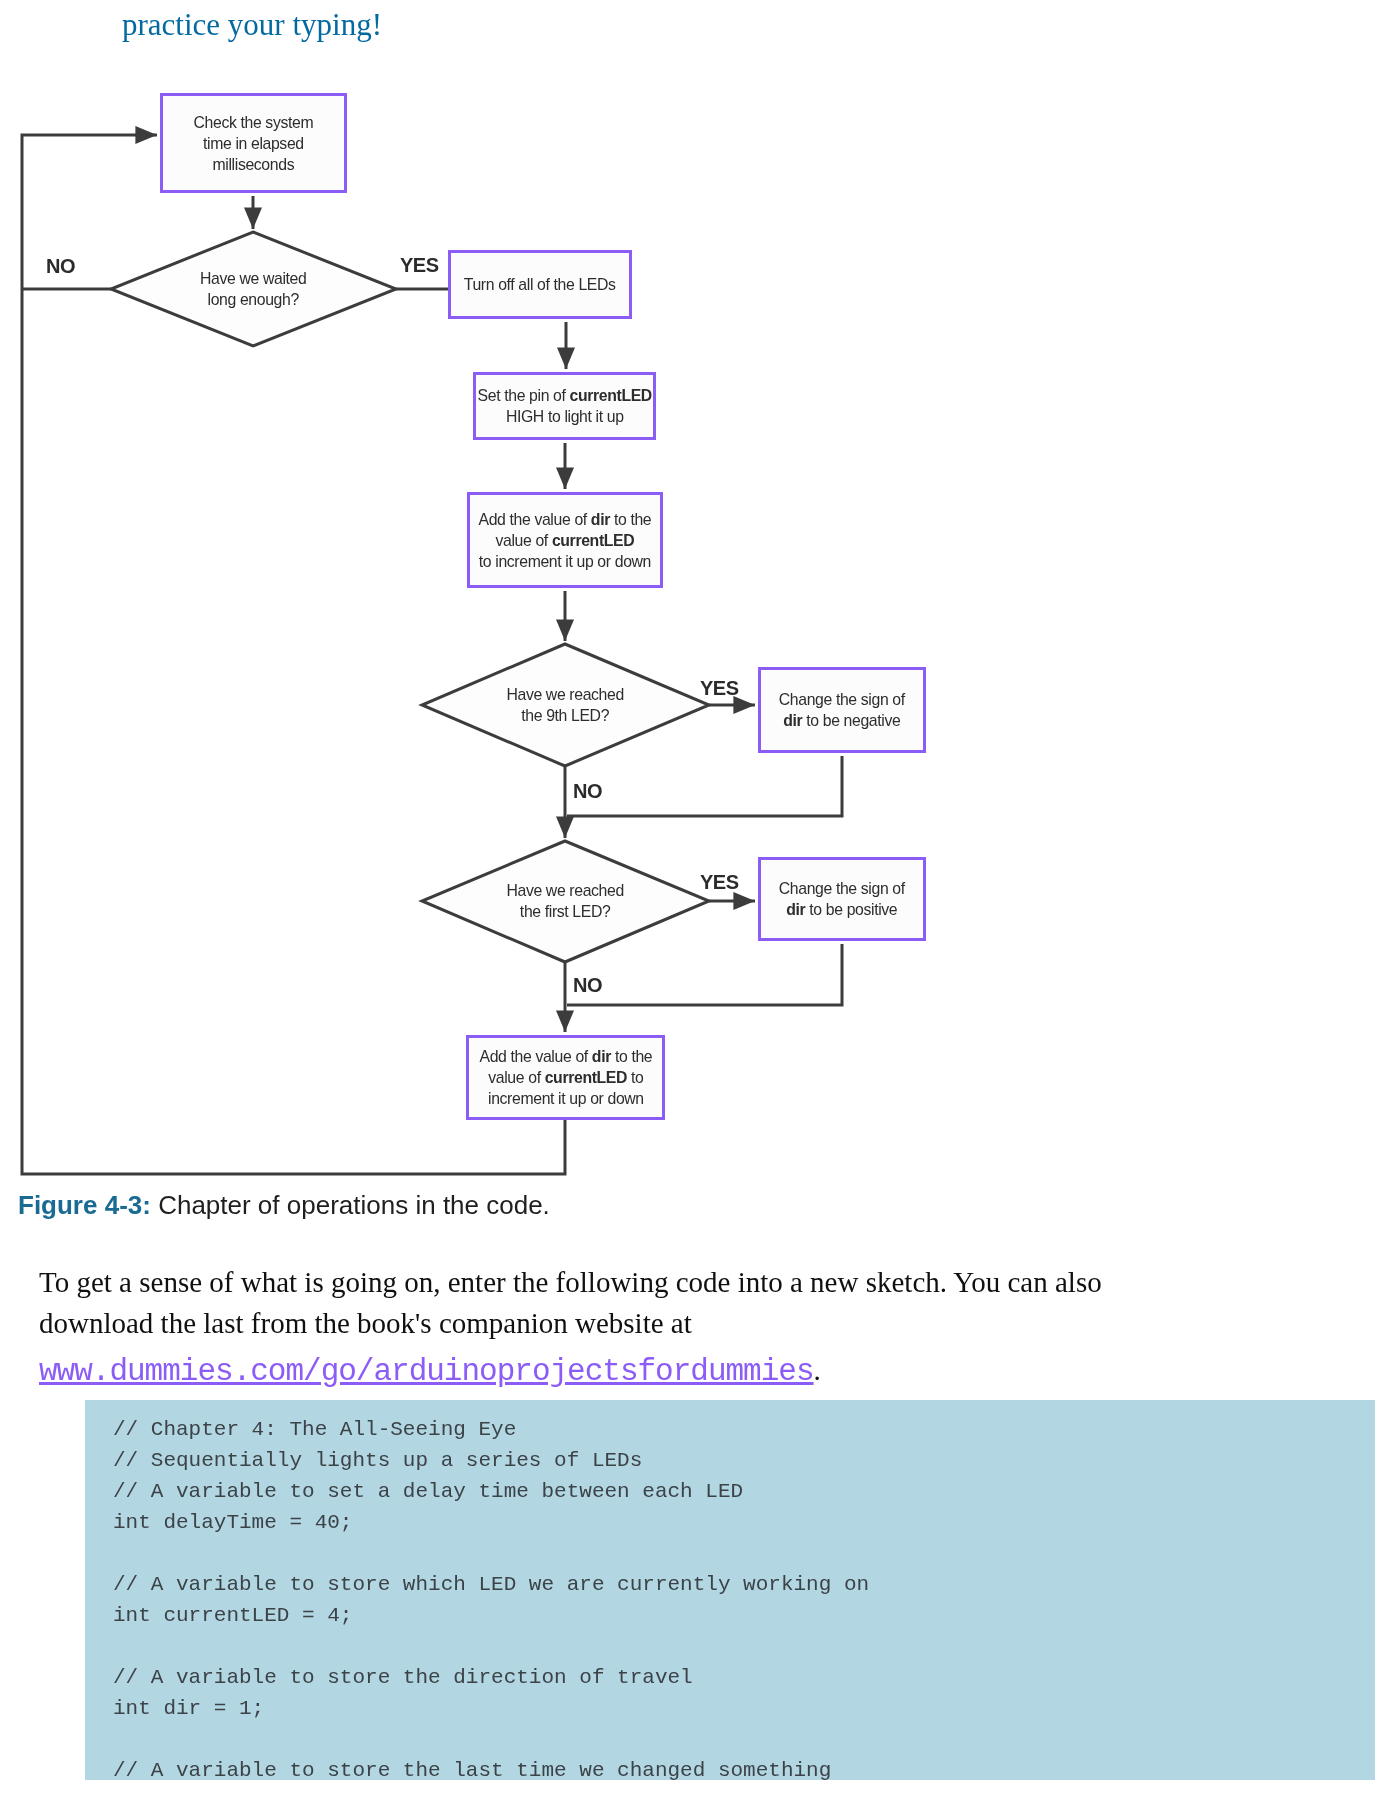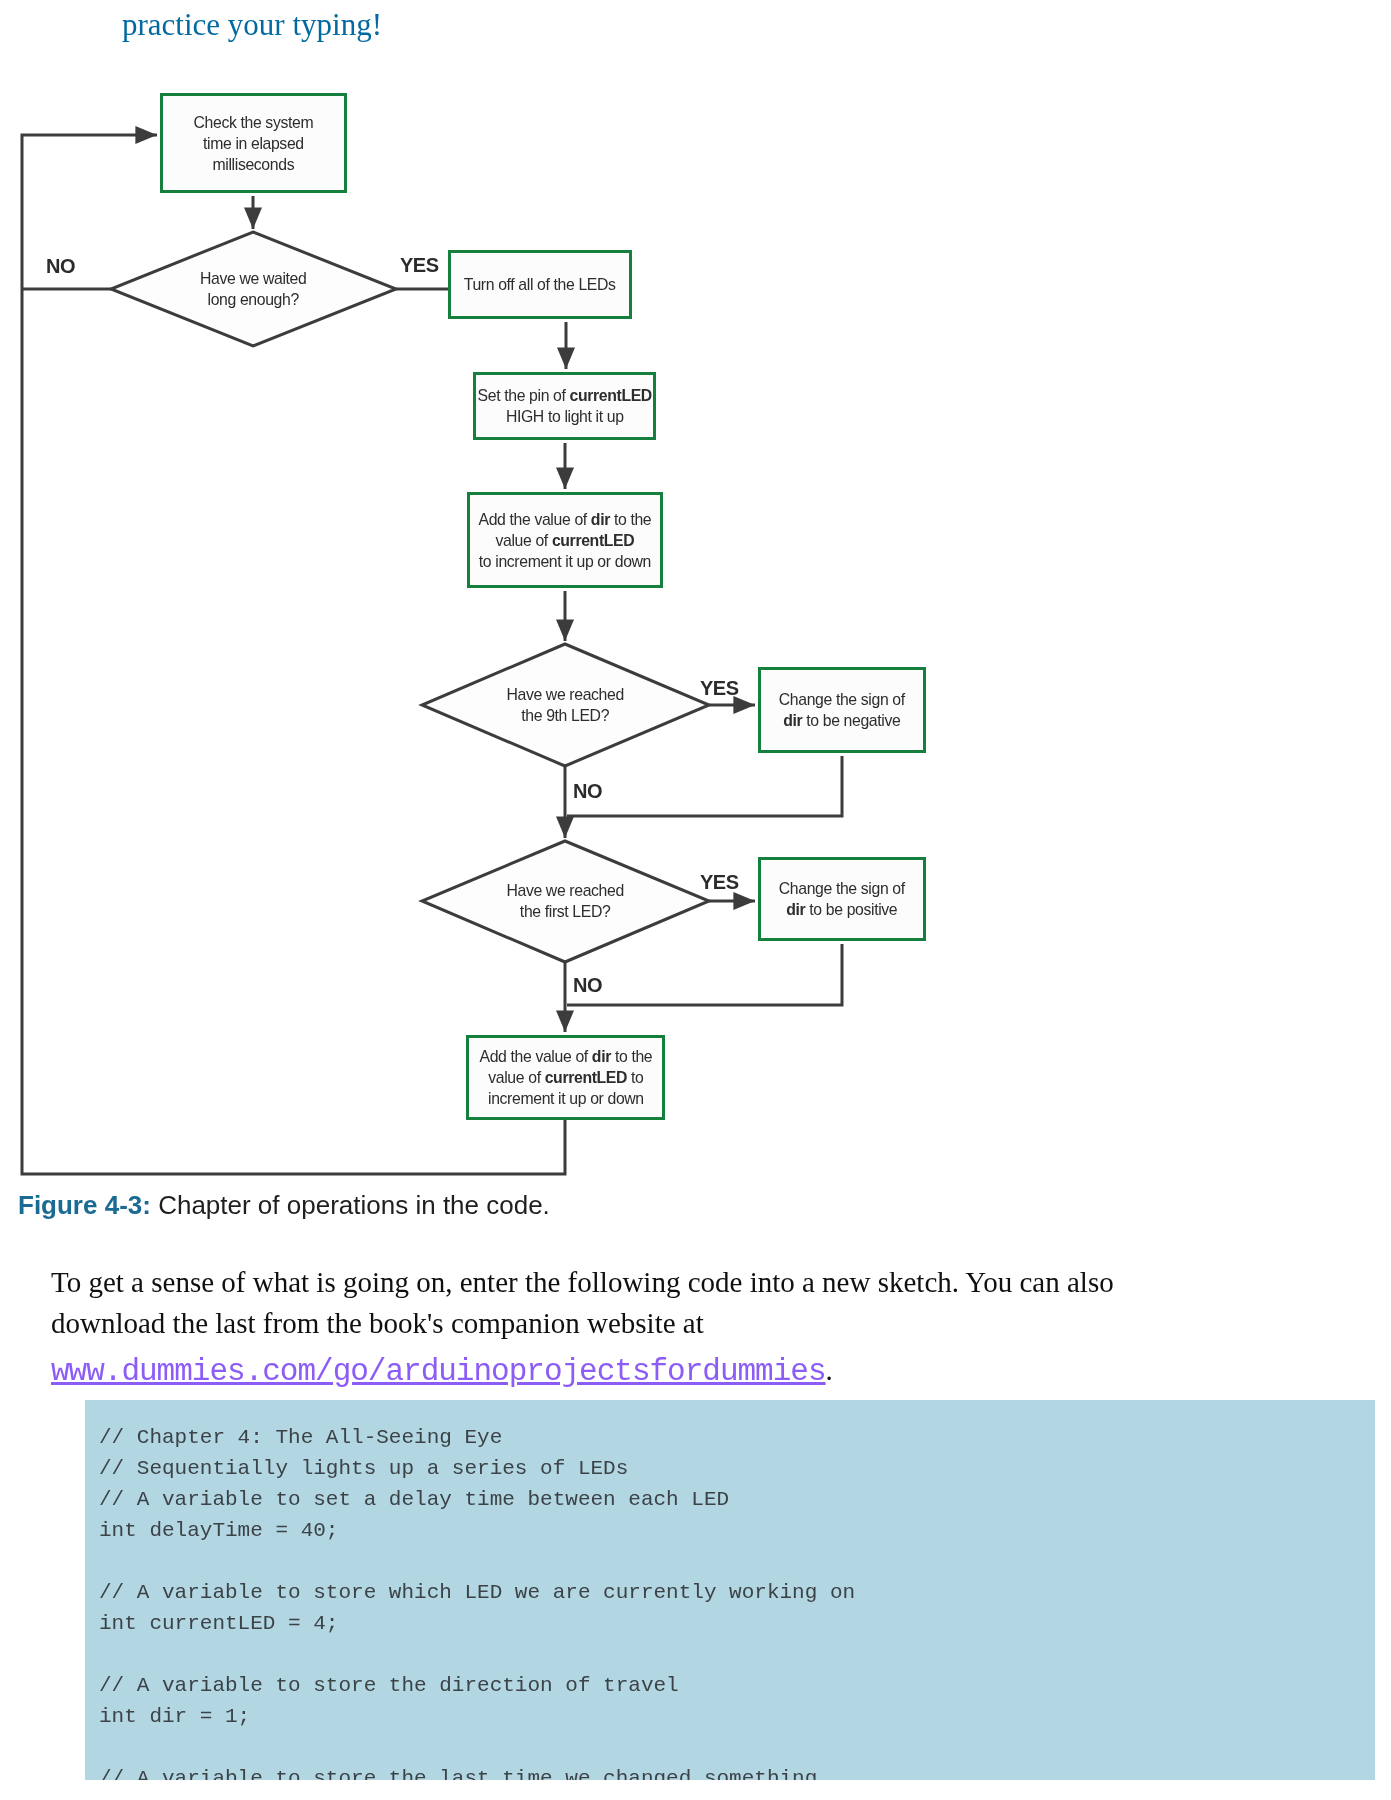--- a/index.html
+++ b/index.html
@@ -3,41 +3,41 @@
 <meta charset="utf-8">
 <style>
   html,body { margin:0; padding:0; background:#ffffff; }
   #page { position:relative; width:1391px; height:1800px; background:#ffffff; overflow:hidden;
           font-family:"Liberation Sans", sans-serif; }
 
   .heading { position:absolute; left:122px; top:6px; font:31px/1.2 "Liberation Serif", serif; color:#0369a1; }
 
   
   #fc-svg { position:absolute; left:0; top:0; }
-  .fc-box { position:absolute; border:3px solid #15803d; background:#fcfcfc; box-sizing:border-box;
+  .fc-box { position:absolute; border:3px solid #8b5cf6; background:#fcfcfc; box-sizing:border-box;
             display:flex; align-items:center; justify-content:center; text-align:center;
             font:17px/21px "Liberation Sans", sans-serif; letter-spacing:-0.4px;
             color:#2d2d2d; white-space:nowrap; }
   .fc-box .inner, .fc-dtext .inner { transform:scaleX(0.93); transform-origin:center; }
   .fc-dtext { position:absolute; display:flex; align-items:center; justify-content:center; text-align:center;
               font:17px/21px "Liberation Sans", sans-serif; letter-spacing:-0.4px; color:#2d2d2d; white-space:nowrap; }
   .fc-label { position:absolute; font:bold 20px/1 "Liberation Sans", sans-serif; letter-spacing:-0.5px; color:#2b2b2b; }
 
   .caption { position:absolute; left:18px; top:1190px; font:26px/1.2 "Liberation Sans", sans-serif; color:#1f1f1f; }
   .caption .cap-label { font-weight:bold; }
 
-  .para { position:absolute; left:51px; top:1262px; width:1310px;
+  .para { position:absolute; left:39px; top:1262px; width:1310px;
           font:29px/41px "Liberation Serif", serif; color:#101010; }
   .para .pline { white-space:nowrap; }
   .link-line { margin-top:6px; white-space:nowrap; }
   .link-line a { font:31px/40px "Liberation Mono", monospace; text-decoration:underline; letter-spacing:-1px; }
   .link-line .after { font:29px/40px "Liberation Serif", serif; color:#101010; }
 
   .codeblock { position:absolute; left:85px; top:1400px; width:1290px; height:380px; overflow:hidden; }
-  .codeblock pre { margin:8px; padding:14px 10px 0 6px;
+  .codeblock pre { margin:0; padding:14px 10px 0 28px;
                    font:21px/31px "Liberation Mono", monospace; color:#3b4347; }
 </style>
 </head>
 <body>
 
 <div id="page">
 
   <div class="heading">practice your typing!</div>
 
   <svg id="fc-svg" width="1391" height="1260" viewBox="0 0 1391 1260">

